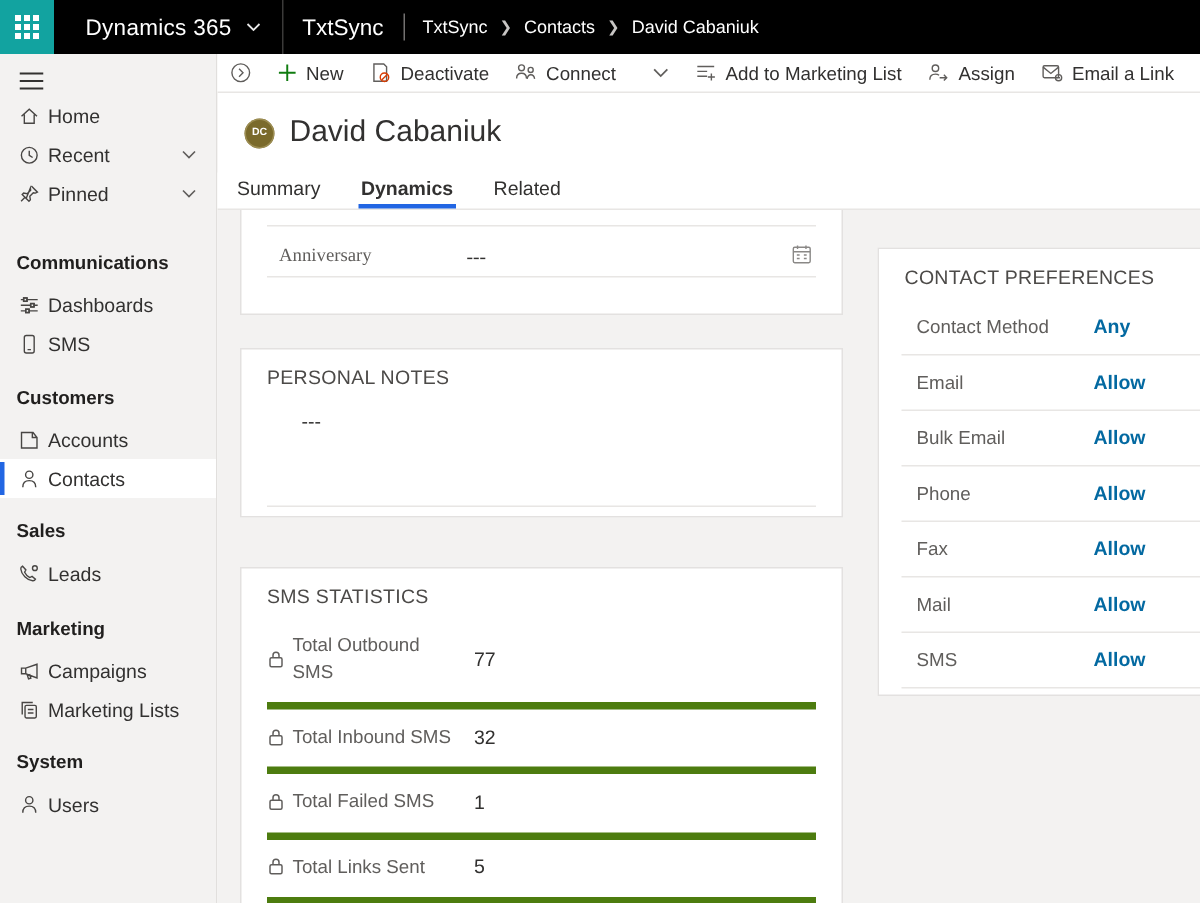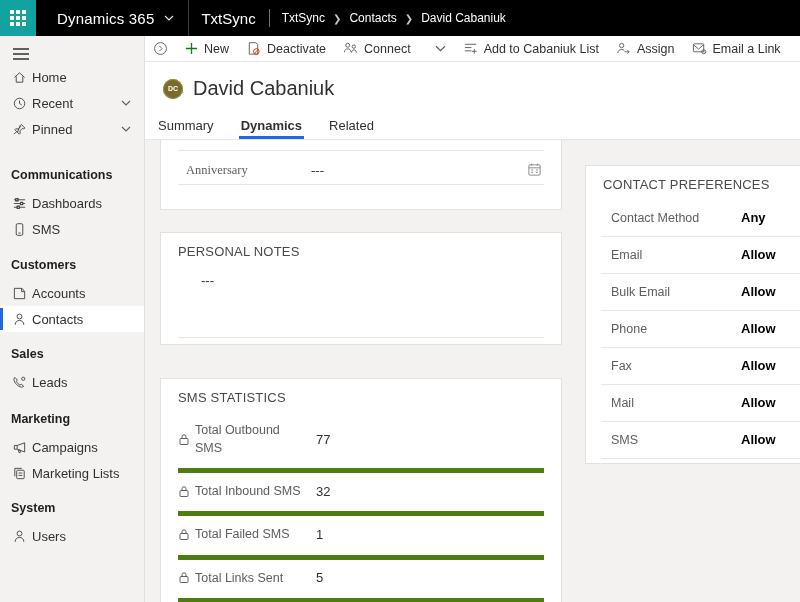--- a/index.html
+++ b/index.html
@@ -79,21 +79,21 @@
   #card-sms { margin-top:33px; height:400px; }
   .stat-row { display:flex; align-items:center; margin:0 17px; border-bottom:5px solid #4d7c0f; padding:9px 0 11px 0; min-height:35px; }
   .stat-row .lock { color:#605e5c; flex:none; margin-right:5px; display:flex; }
   .stat-row .slabel { font-size:12.5px; color:#605e5c; width:112px; line-height:1.45; }
   .stat-row .svalue { font-size:13px; font-weight:400; color:#323130; margin-left:9px; }
 
   
   #card-prefs { height:299px; }
   .pref-row { display:flex; align-items:center; margin:0 15px; border-bottom:1px solid #e8e6e4; padding:10px 0 11px 0; min-height:36px; }
   .pref-row .plabel { font-size:12.5px; color:#605e5c; width:115px; padding-left:10px; }
-  .pref-row .pvalue { font-size:13px; font-weight:700; color:#000000; margin-left:25px; cursor:pointer; }
+  .pref-row .pvalue { font-size:13px; font-weight:700; color:#0369a1; margin-left:13px; cursor:pointer; }
 
   svg { display:block; }
 </style>
 </head>
 <body>
 
 <div id="app">
 
   <div id="topbar">
     <div id="waffle">
@@ -313,21 +313,21 @@
           </svg>
       </span>
 
       <span class="cmd">
         <span class="cic">
           <svg width="15" height="15" viewBox="0 0 16 16" fill="none" stroke="currentColor">
               <path d="M2 3.5h12M2 7h7M2 10.5h7"></path>
               <path d="M12 8.5v5M9.5 11h5"></path>
             </svg>
         </span>
-        <span>Add to Cabaniuk List</span>
+        <span>Add to Marketing List</span>
       </span>
 
       <span class="cmd">
         <span class="cic">
           <svg width="15" height="15" viewBox="0 0 16 16" fill="none" stroke="currentColor">
               <circle cx="6" cy="4.8" r="2.3"></circle>
               <path d="M2 13c0-2.6 1.8-4 4-4 1 0 1.9.3 2.6.8"></path>
               <path d="M9 11.5h5M12 9.5l2 2-2 2"></path>
             </svg>
         </span>

